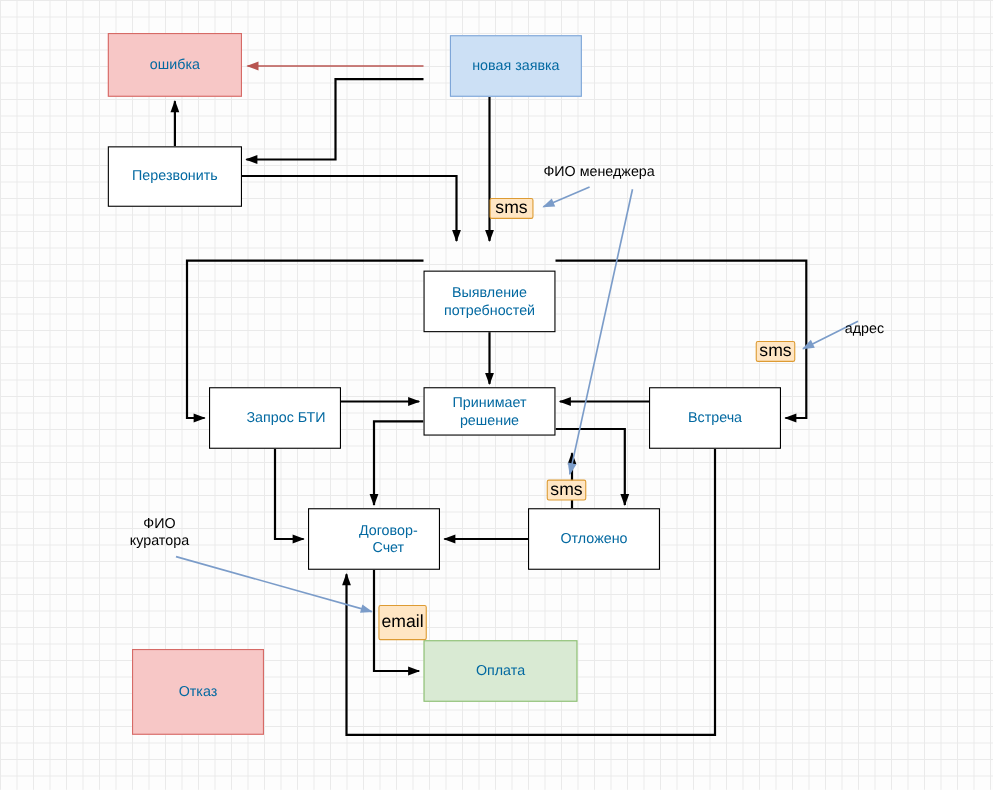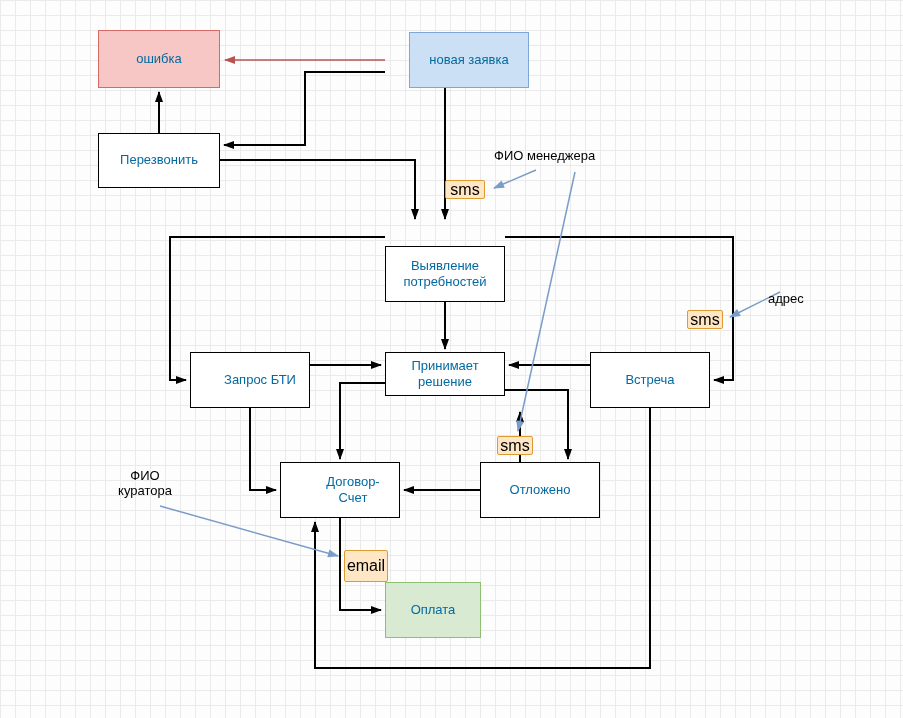--- a/index.html
+++ b/index.html
@@ -101,24 +101,27 @@
   </div>
 
   <div class="node white" style="left:280px;top:462px;width:120px;height:56px;padding-left:30px;">
     <span>Договор- Счет</span>
   </div>
 
   <div class="node white" style="left:480px;top:462px;width:120px;height:56px;">
     <span>Отложено</span>
   </div>
 
-  <div class="node green" style="left:385px;top:582px;width:96px;height:56px;">
+  <div class="node green" style="left:385px;top:582px;width:140px;height:56px;">
     <span>Оплата</span>
   </div>
 
+  <div class="node pink" style="left:120px;top:590px;width:120px;height:78px;">
+    <span>Отказ</span>
+  </div>
 
   <div class="tag" style="left:445px;top:180px;width:40px;height:19px;">
     <span>sms</span>
   </div>
 
   <div class="tag" style="left:687px;top:310px;width:36px;height:19px;">
     <span>sms</span>
   </div>
 
   <div class="tag" style="left:497px;top:436px;width:36px;height:19px;">

